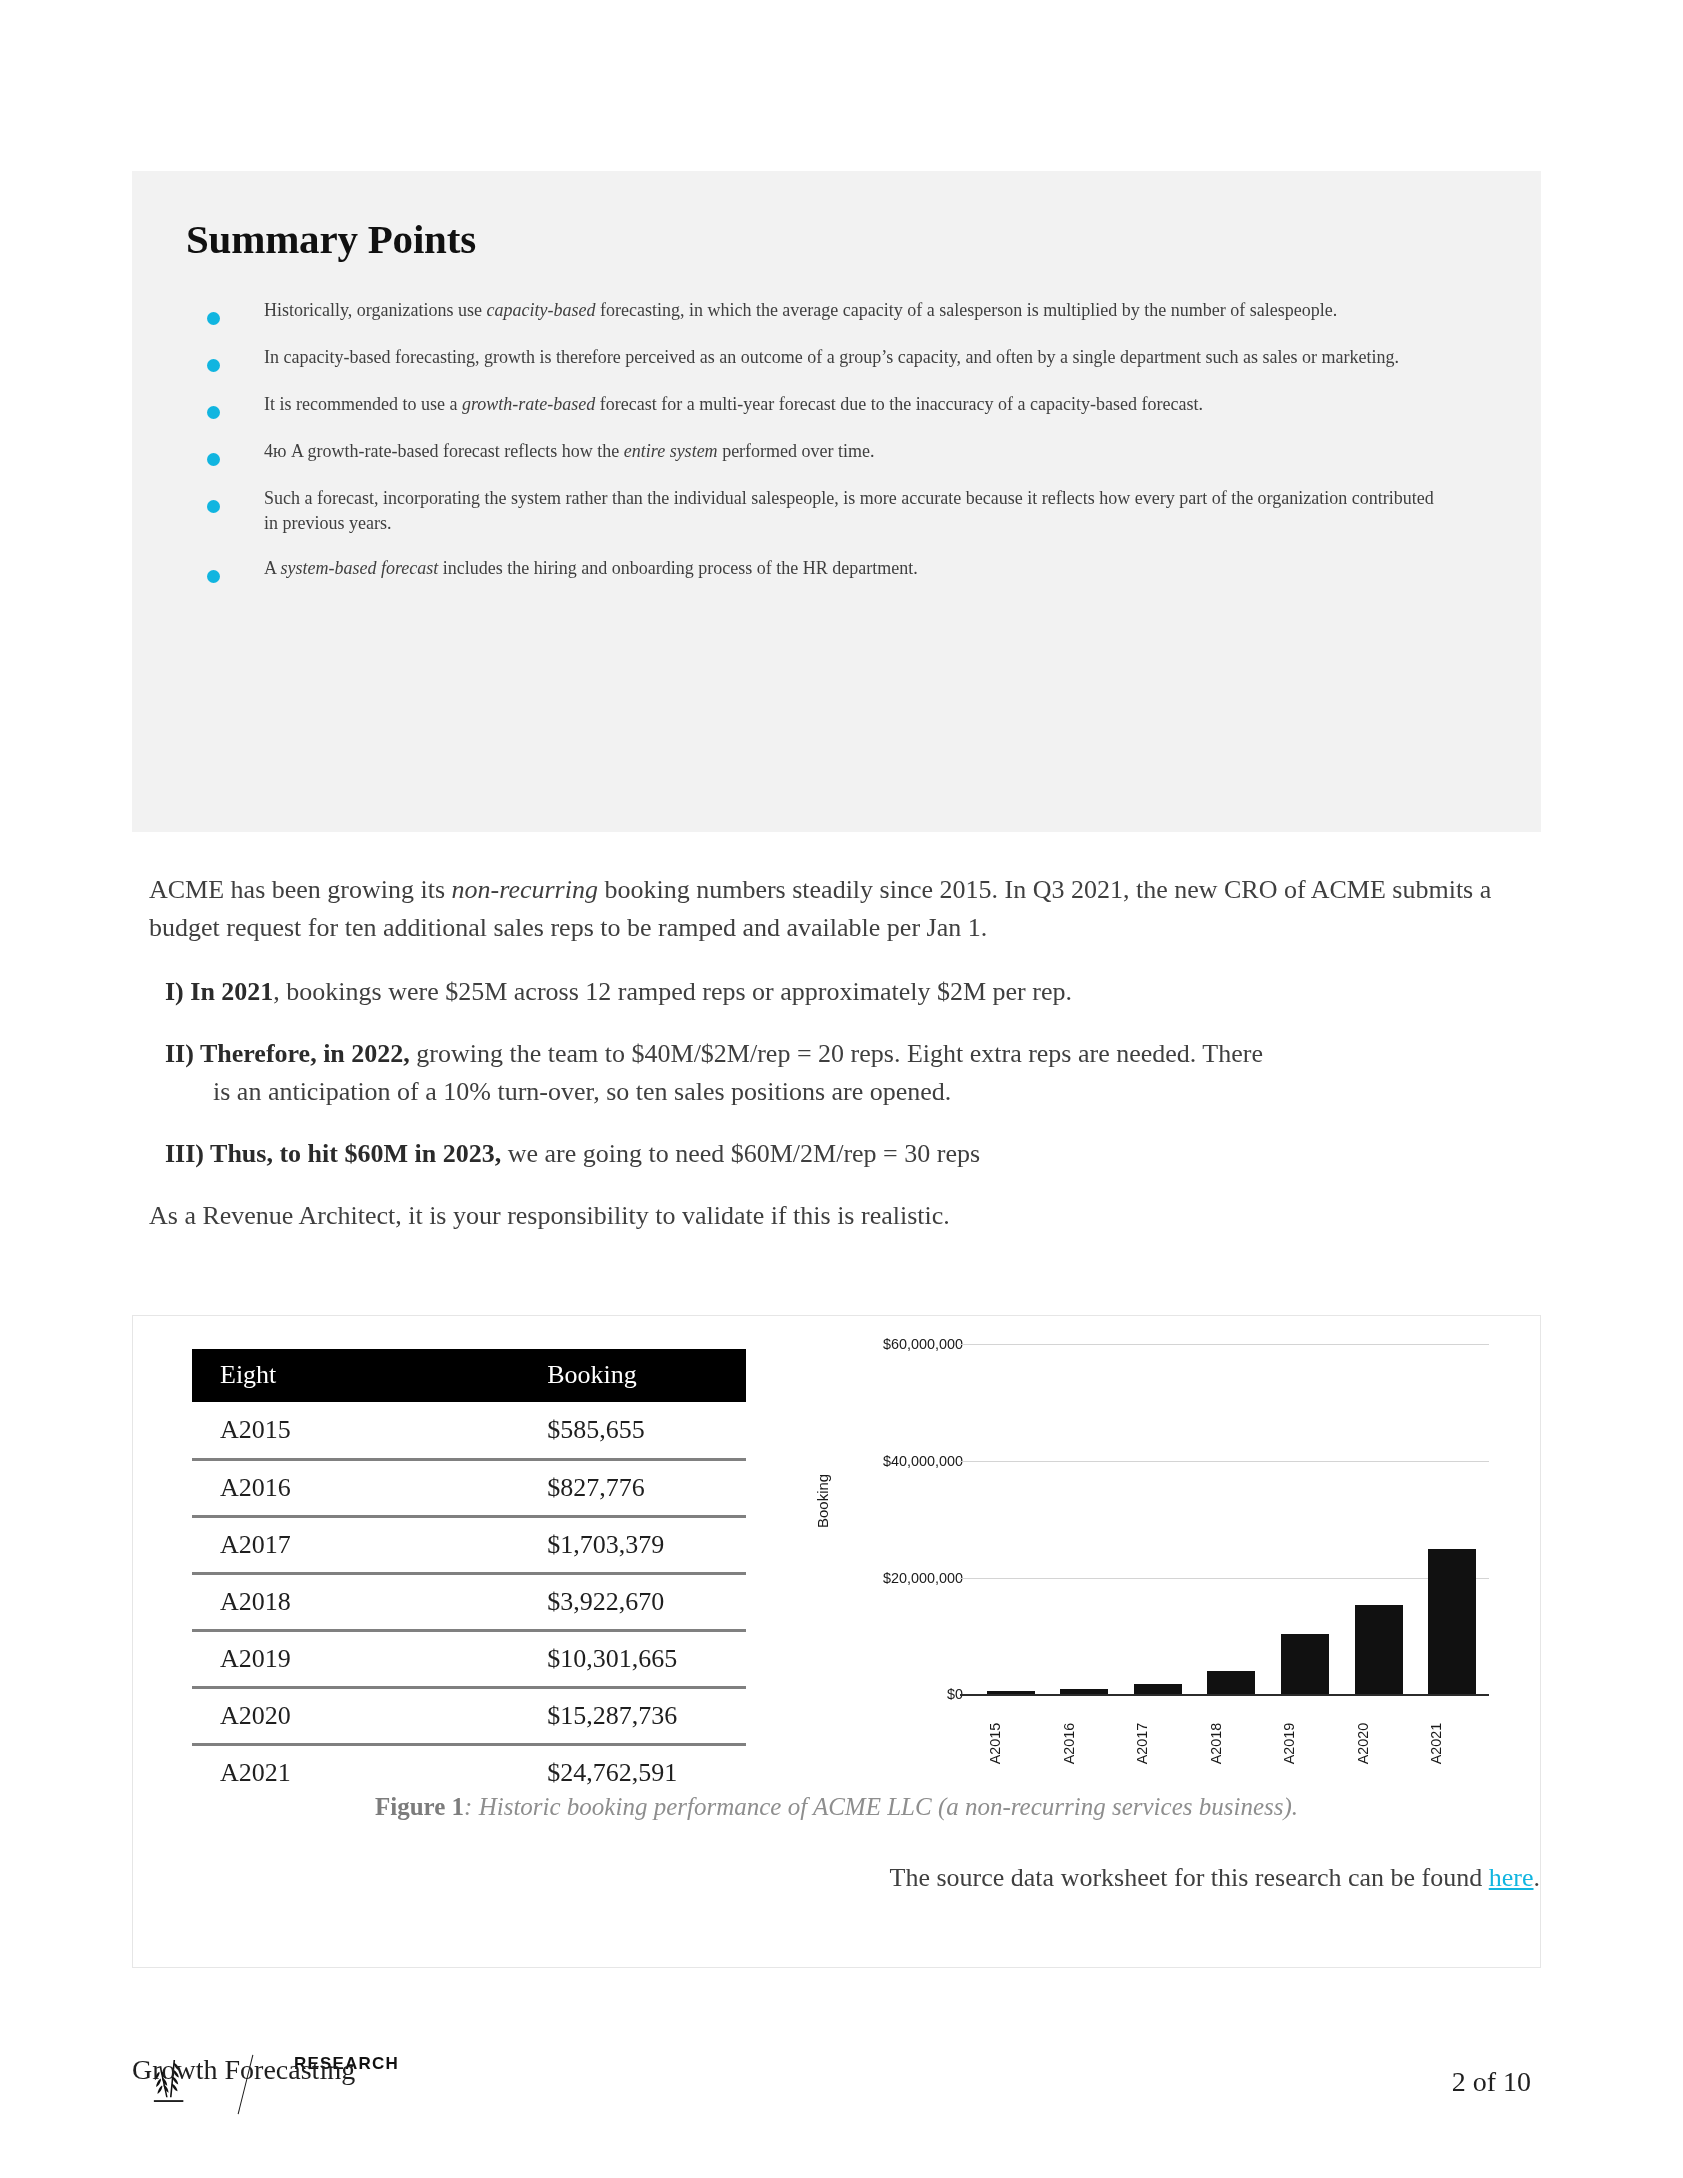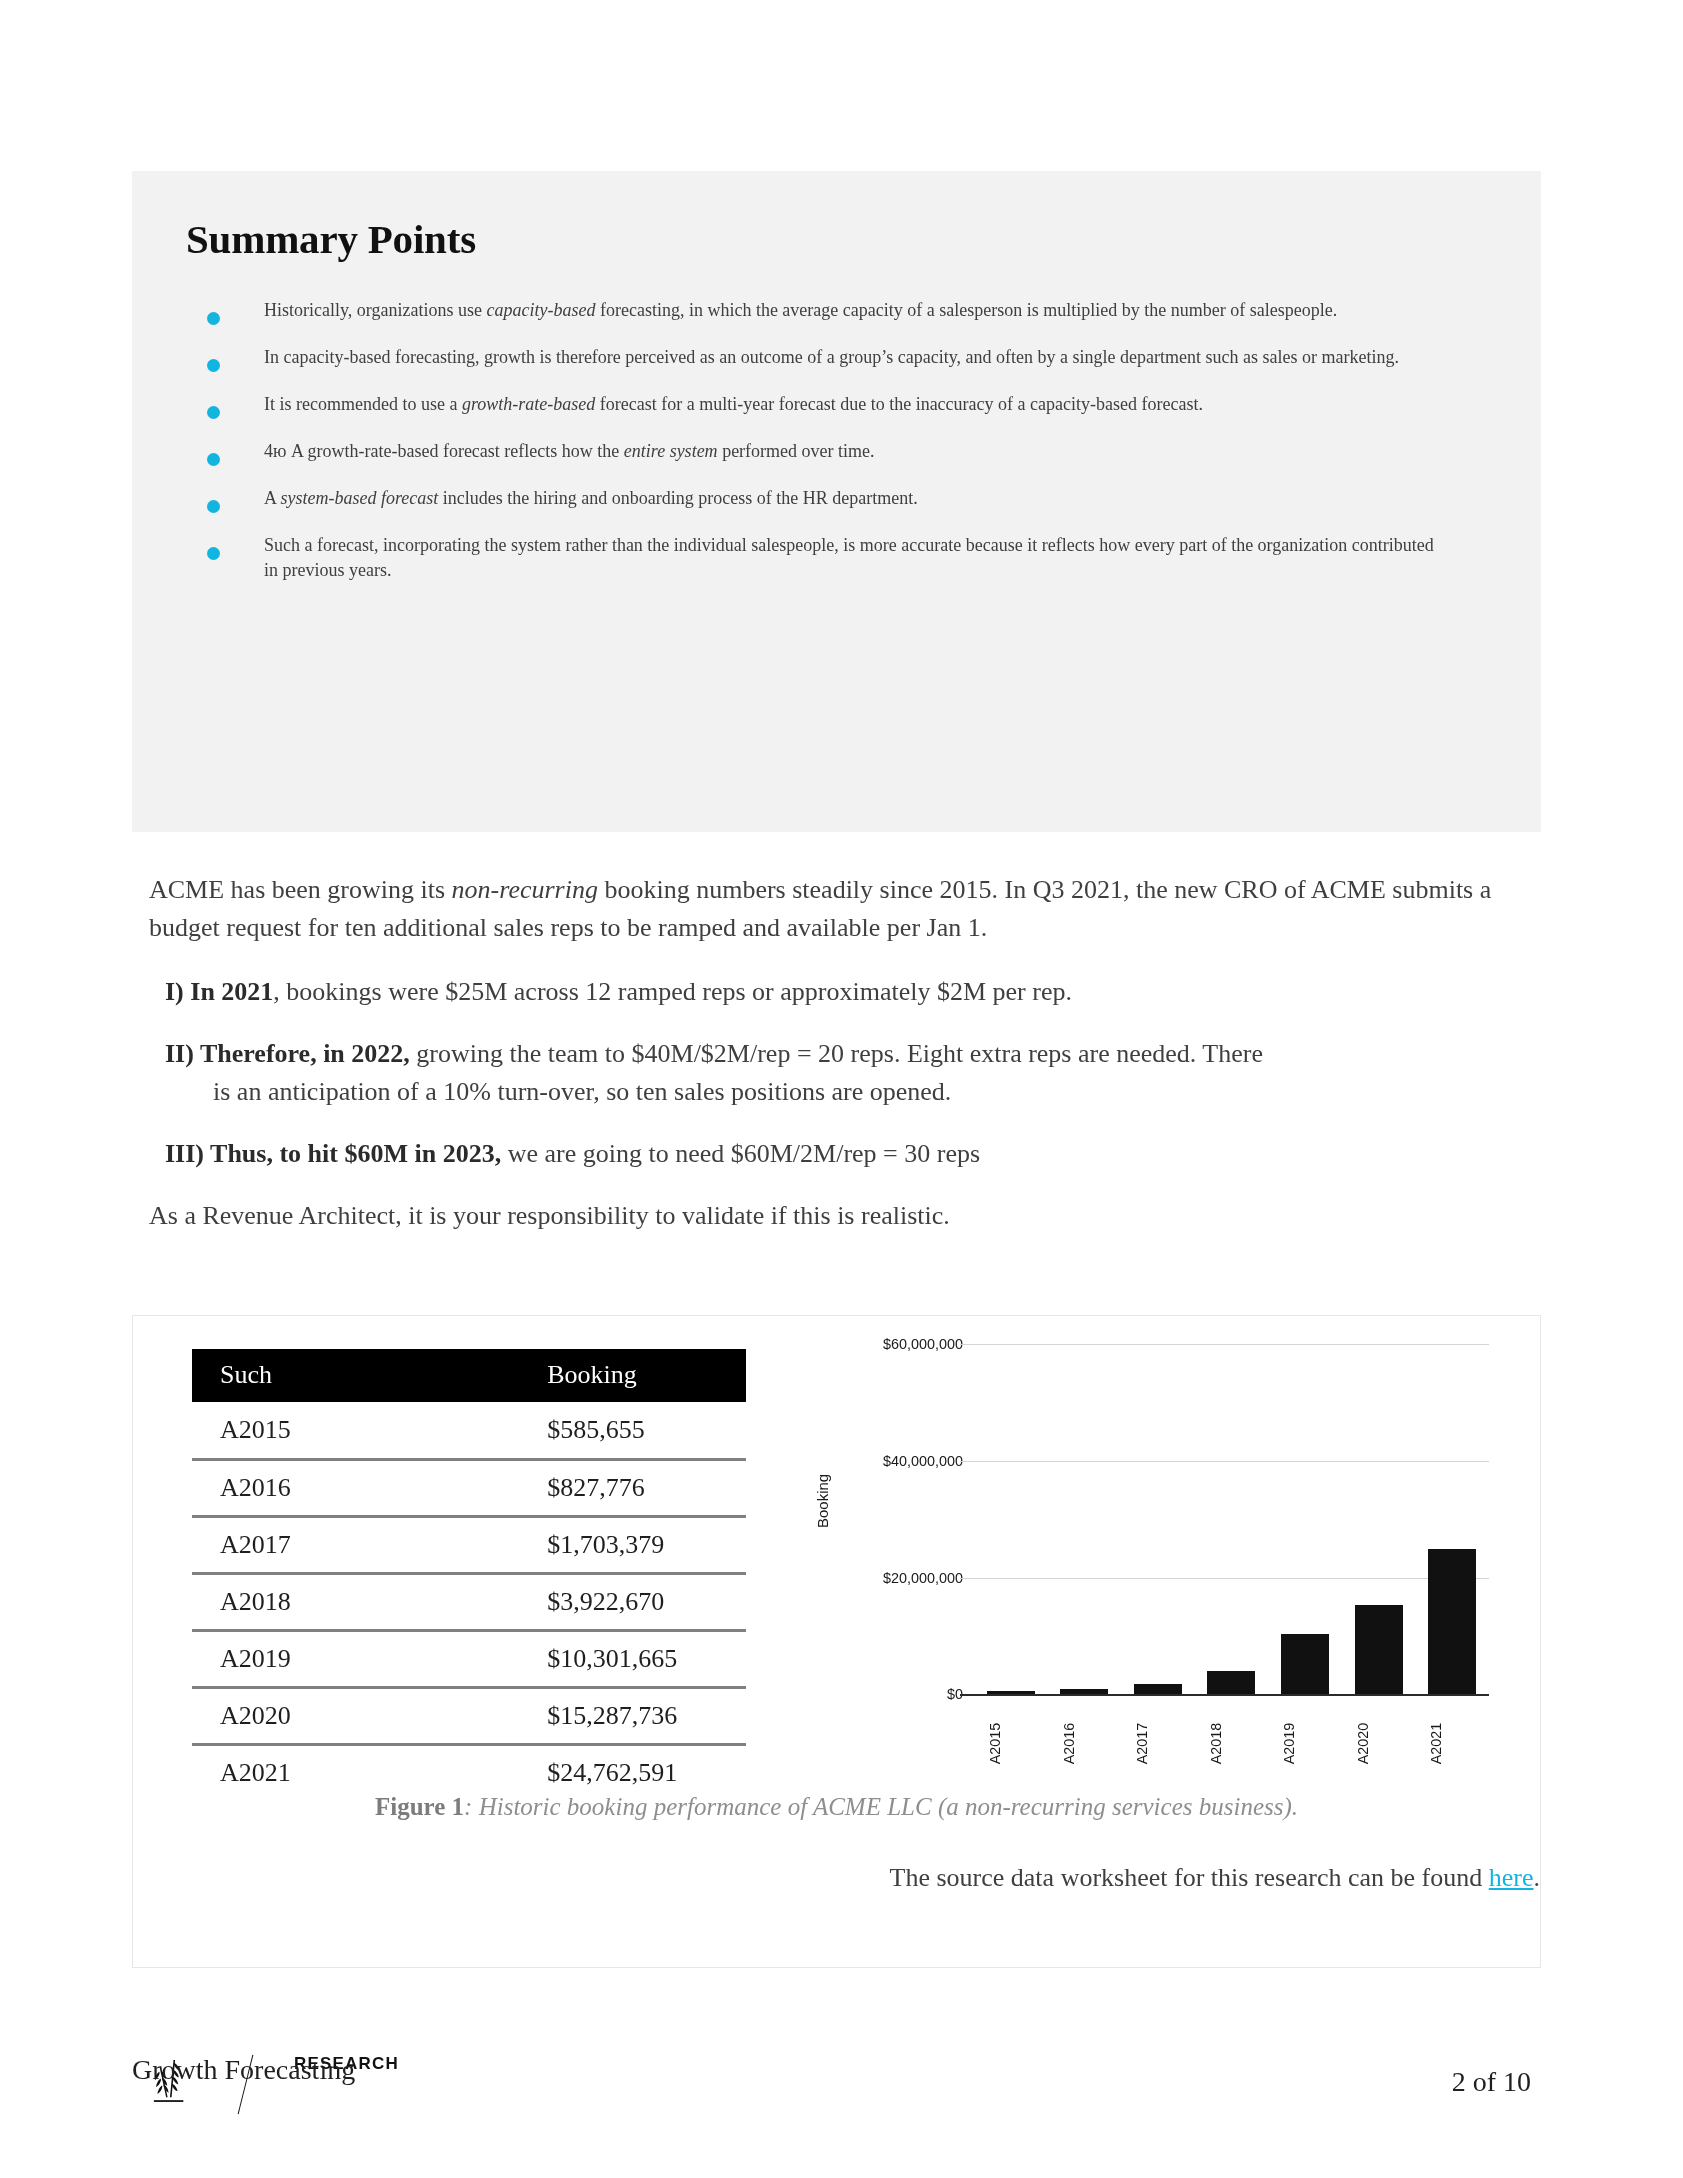--- a/index.html
+++ b/index.html
@@ -310,25 +310,25 @@
         <div class="bullet-row">
           <span class="bullet-dot" style="background: rgb(17, 181, 224);"></span>
           <div class="bullet-text"><span>It is recommended to use a </span><i>growth-rate-based</i><span> forecast for a multi-year forecast due to the inaccuracy of a capacity-based forecast.</span></div>
         </div>
         <div class="bullet-row">
           <span class="bullet-dot" style="background: rgb(17, 181, 224);"></span>
           <div class="bullet-text"><span>4ю A growth-rate-based forecast reflects how the </span><i>entire system</i><span> performed over time.</span></div>
         </div>
         <div class="bullet-row">
           <span class="bullet-dot" style="background: rgb(17, 181, 224);"></span>
+          <div class="bullet-text"><span>Such a forecast, incorporating the system rather than the individual salespeople, is more accurate because it reflects how every part of the organization contributed in previous years.</span></div>
+        </div>
+        <div class="bullet-row">
+          <span class="bullet-dot" style="background: rgb(17, 181, 224);"></span>
           <div class="bullet-text"><span>A </span><i>system-based forecast</i><span> includes the hiring and onboarding process of the HR department.</span></div>
-        </div>
-        <div class="bullet-row">
-          <span class="bullet-dot" style="background: rgb(17, 181, 224);"></span>
-          <div class="bullet-text"><span>Such a forecast, incorporating the system rather than the individual salespeople, is more accurate because it reflects how every part of the organization contributed in previous years.</span></div>
         </div>
       </div>
   </div>
 
   <div class="body-area">
     <div class="para">
       <span>ACME has been growing its </span><i>non-recurring</i><span> booking numbers steadily since 2015. In Q3 2021, the new CRO of ACME submits a budget request for ten additional sales reps to be ramped and available per Jan 1.</span>
     </div>
     <div id="roman-list">
         <div class="roman"><b>I) In 2021</b><span>, bookings were $25M across 12 ramped reps or approximately $2M per rep.</span></div>
@@ -337,21 +337,21 @@
       </div>
     <div class="para">As a Revenue Architect, it is your responsibility to validate if this is realistic.</div>
   </div>
 
   <div class="figure-card">
     <div class="fig-inner">
 
       <table class="data-table">
         <thead>
           <tr>
-            <th>Such</th>
+            <th>Eight</th>
             <th class="col-book">Booking</th>
           </tr>
         </thead>
         <tbody id="table-body">
             <tr>
               <td>A2015</td>
               <td class="col-book">$585,655</td>
             </tr>
             <tr>
               <td>A2016</td>

